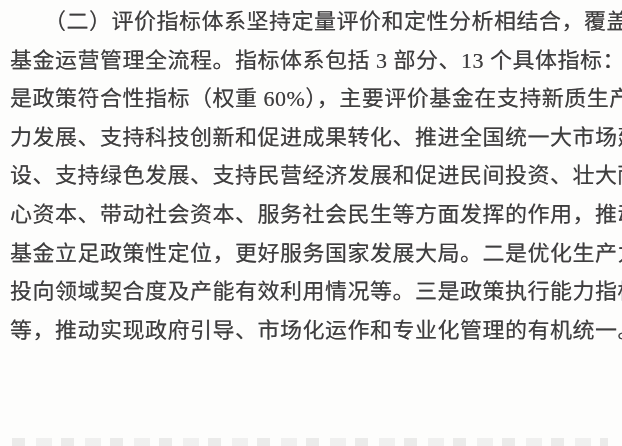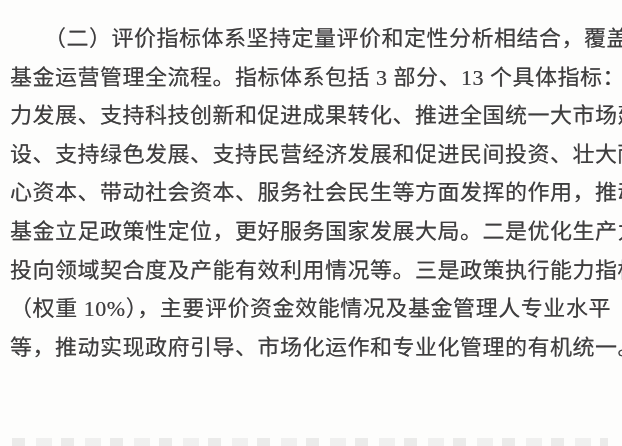--- a/index.html
+++ b/index.html
@@ -10,21 +10,21 @@
     width: 622px;
     height: 446px;
     background: #fdfdfc;
     overflow: hidden;
     position: relative;
     font-family: "Liberation Serif", "DejaVu Serif", serif;
   }
   .doc-page {
     position: absolute;
     inset: 0;
-    padding: 20px 11px 0 10px;
+    padding: 3px 11px 0 10px;
     box-sizing: border-box;
   }
   .paragraph {
     width: 100%;
   }
   .line {
     font-size: 22px;
     line-height: 38.6px;
     color: #3e3e3e;
     text-align: justify;
@@ -62,22 +62,22 @@
     filter: blur(0.7px);
   }
 </style>
 </head>
 <body>
 
 <div class="doc-page">
   <div class="paragraph">
     <div class="line first">（二）评价指标体系坚持定量评价和定性分析相结合，覆盖</div>
     <div class="line">基金运营管理全流程。指标体系包括 3 部分、13 个具体指标：一</div>
+    <div class="line">是政策符合性指标（权重 60%），主要评价基金在支持新质生产</div>
     <div class="line">力发展、支持科技创新和促进成果转化、推进全国统一大市场建</div>
     <div class="line">设、支持绿色发展、支持民营经济发展和促进民间投资、壮大耐</div>
     <div class="line">心资本、带动社会资本、服务社会民生等方面发挥的作用，推动</div>
     <div class="line">基金立足政策性定位，更好服务国家发展大局。二是优化生产力</div>
     <div class="line">投向领域契合度及产能有效利用情况等。三是政策执行能力指标</div>
-    <div class="line">（权重 10%），主要评价资金效能情况及基金管理人专业水平</div>
     <div class="line last">等，推动实现政府引导、市场化运作和专业化管理的有机统一。</div>
   </div>
   <div class="cutoff-next-line"></div>
 </div>
 
 </body></html>

